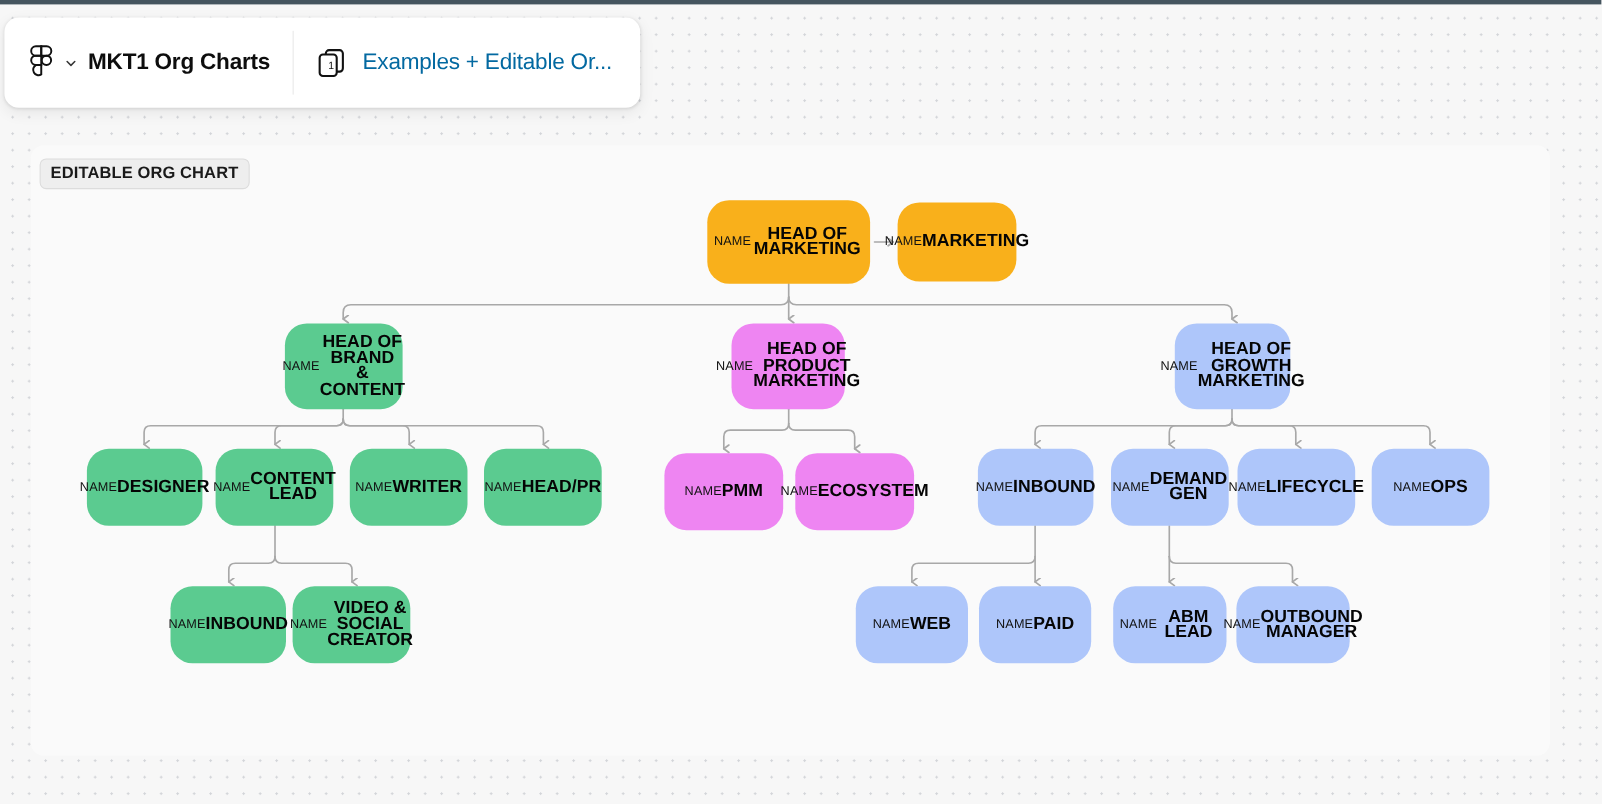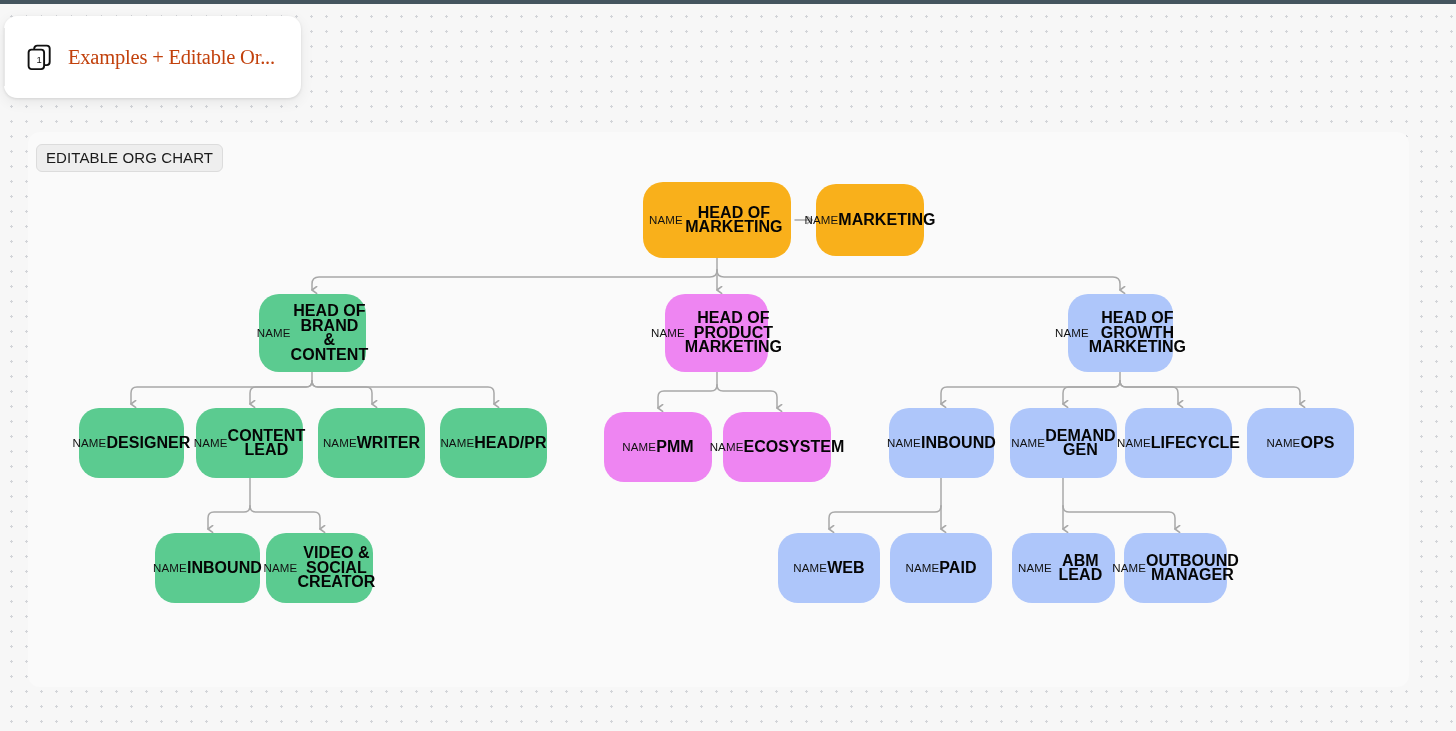--- a/index.html
+++ b/index.html
@@ -37,38 +37,37 @@
   #tb-divider{width:1px;background:#e8e8e8;margin:12px 0;}
   #tb-page{padding:0 26px 0 22px;gap:16px;}
   .figma-logo{width:23px;height:32px;display:block;}
   .chev{width:11px;height:11px;display:block;opacity:.85;}
   #file-name{
     font-size:20.5px;font-weight:700;color:#0d0d0d;letter-spacing:-.2px;
     white-space:nowrap;
   }
   .page-icon{width:25px;height:27px;display:block;}
   #page-name{
-    font-size:20.5px;font-weight:500;color:#c2410c;letter-spacing:-.2px;
+    font-size:20.5px;font-weight:500;color:#0369a1;letter-spacing:-.2px;
     white-space:nowrap;
-    font-family:Liberation Serif, serif;
   }
   
   #board{
     position:absolute;left:28px;top:132px;
     width:1381px;height:555px;
     background:#fafafa;
     border-radius:12px;
   }
   #frame-label{
     position:absolute;left:36px;top:144px;
     background:#eeeeee;
     border:1px solid #dcdcdc;
     border-radius:6px;
     padding:4px 9px 5px 9px;
-    font-size:15px;font-weight:400;color:#1a1a1a;letter-spacing:.1px;
+    font-size:15px;font-weight:700;color:#1a1a1a;letter-spacing:.1px;
     z-index:4;
   }
   
   #connectors{position:absolute;left:0;top:0;width:1456px;height:731px;pointer-events:none;z-index:1;}
   
   .node{
     position:absolute;
     border-radius:20px;
     display:flex;flex-direction:row;
     align-items:center;justify-content:center;
@@ -86,20 +85,35 @@
     line-height:14.5px;
   }
 </style>
 </head>
 <body>
 
 <div id="canvas-bg"></div>
 <div id="top-strip"></div>
 
 <div id="toolbar">
+  <div class="tb-section" id="tb-file">
+    <svg class="figma-logo" viewBox="0 0 24 36">
+      <g fill="none" stroke="#111" stroke-width="2">
+        <path d="M6.5 1.2h5.5v9.6H6.5a4.8 4.8 0 0 1 0-9.6z"></path>
+        <path d="M12 1.2h5.5a4.8 4.8 0 0 1 0 9.6H12z"></path>
+        <path d="M6.5 10.8h5.5v9.6H6.5a4.8 4.8 0 0 1 0-9.6z"></path>
+        <path d="M6.5 20.4h5.5V30a4.8 4.8 0 1 1-5.5-9.6z"></path>
+        <circle cx="17.3" cy="15.6" r="4.8"></circle>
+      </g>
+    </svg>
+    <svg class="chev" viewBox="0 0 12 12">
+      <path d="M2.2 4.3L6 8.1l3.8-3.8" fill="none" stroke="#111" stroke-width="1.5" stroke-linecap="round" stroke-linejoin="round"></path>
+    </svg>
+    <span id="file-name">MKT1 Org Charts</span>
+  </div>
   <div id="tb-divider"></div>
   <div class="tb-section" id="tb-page">
     <svg class="page-icon" viewBox="0 0 25 27">
       <rect x="7.2" y="1.6" width="15.5" height="19.5" rx="3" fill="#fff" stroke="#111" stroke-width="1.9"></rect>
       <rect x="1.6" y="5.6" width="15.5" height="19.5" rx="3" fill="#fff" stroke="#111" stroke-width="1.9"></rect>
       <text x="9.4" y="18.6" font-family="Liberation Sans, sans-serif" font-size="9.5" font-weight="400" fill="#111">1</text>
     </svg>
     <span id="page-name">Examples + Editable Or...</span>
   </div>
 </div>

